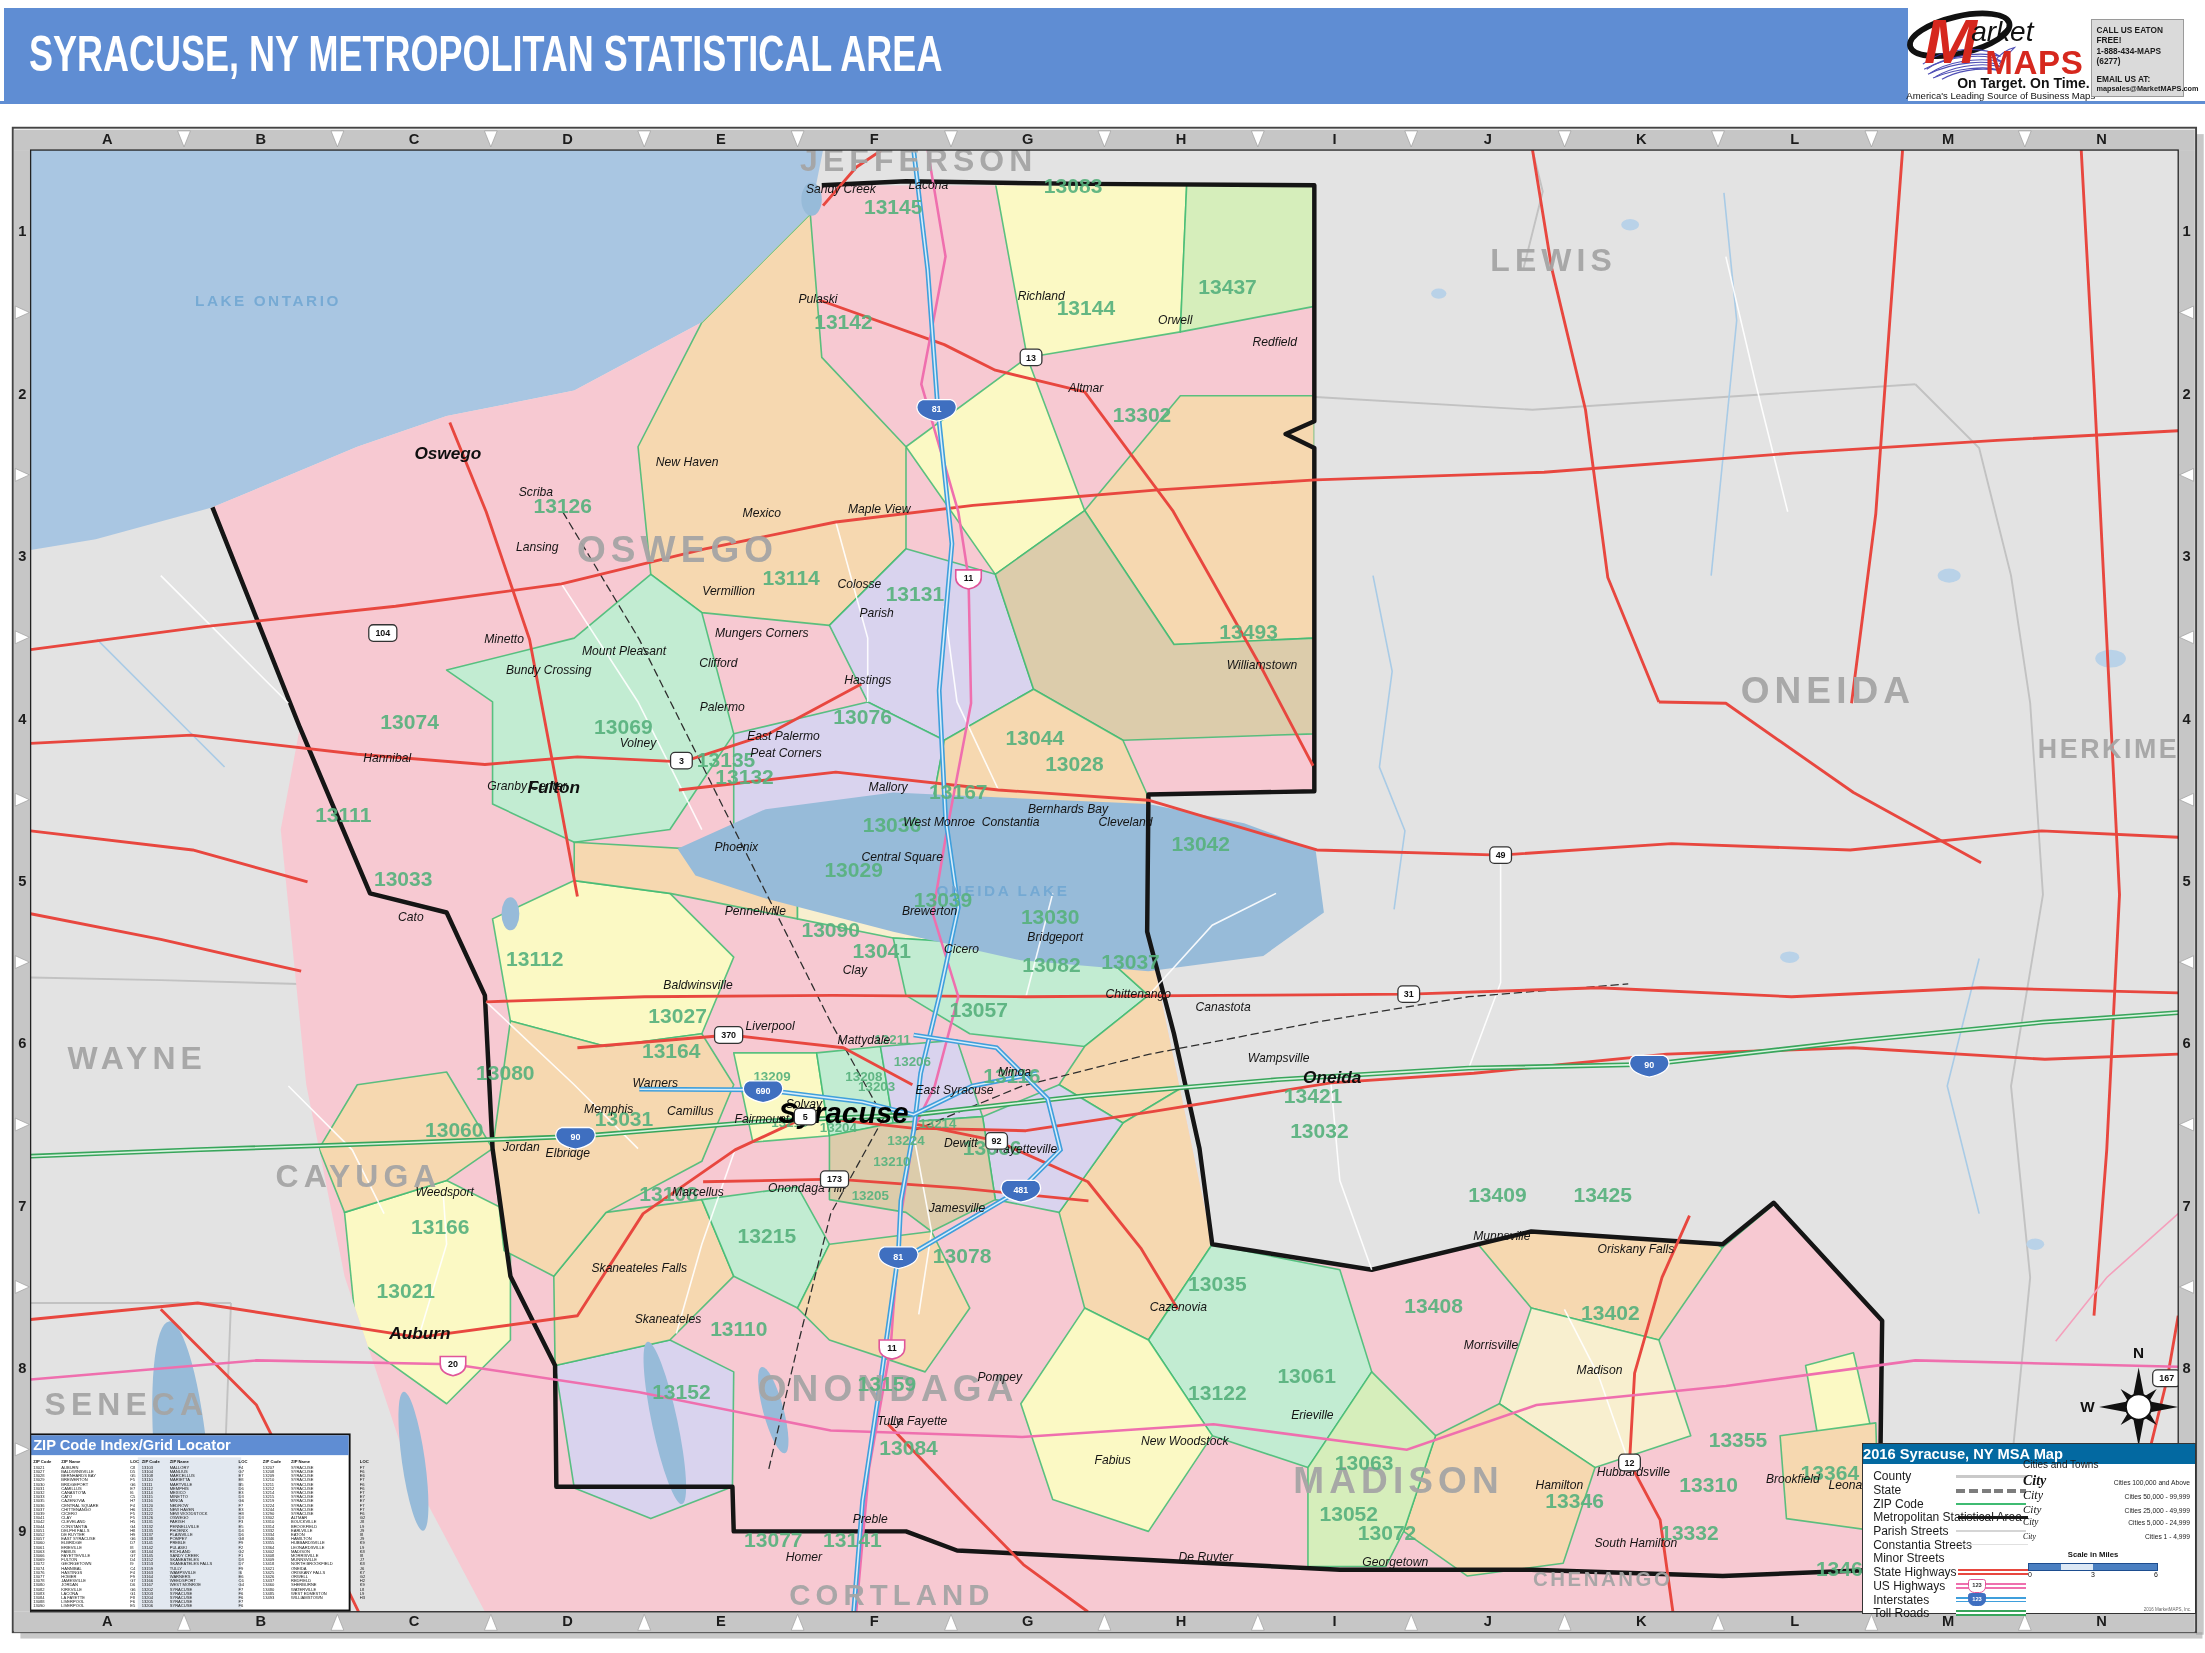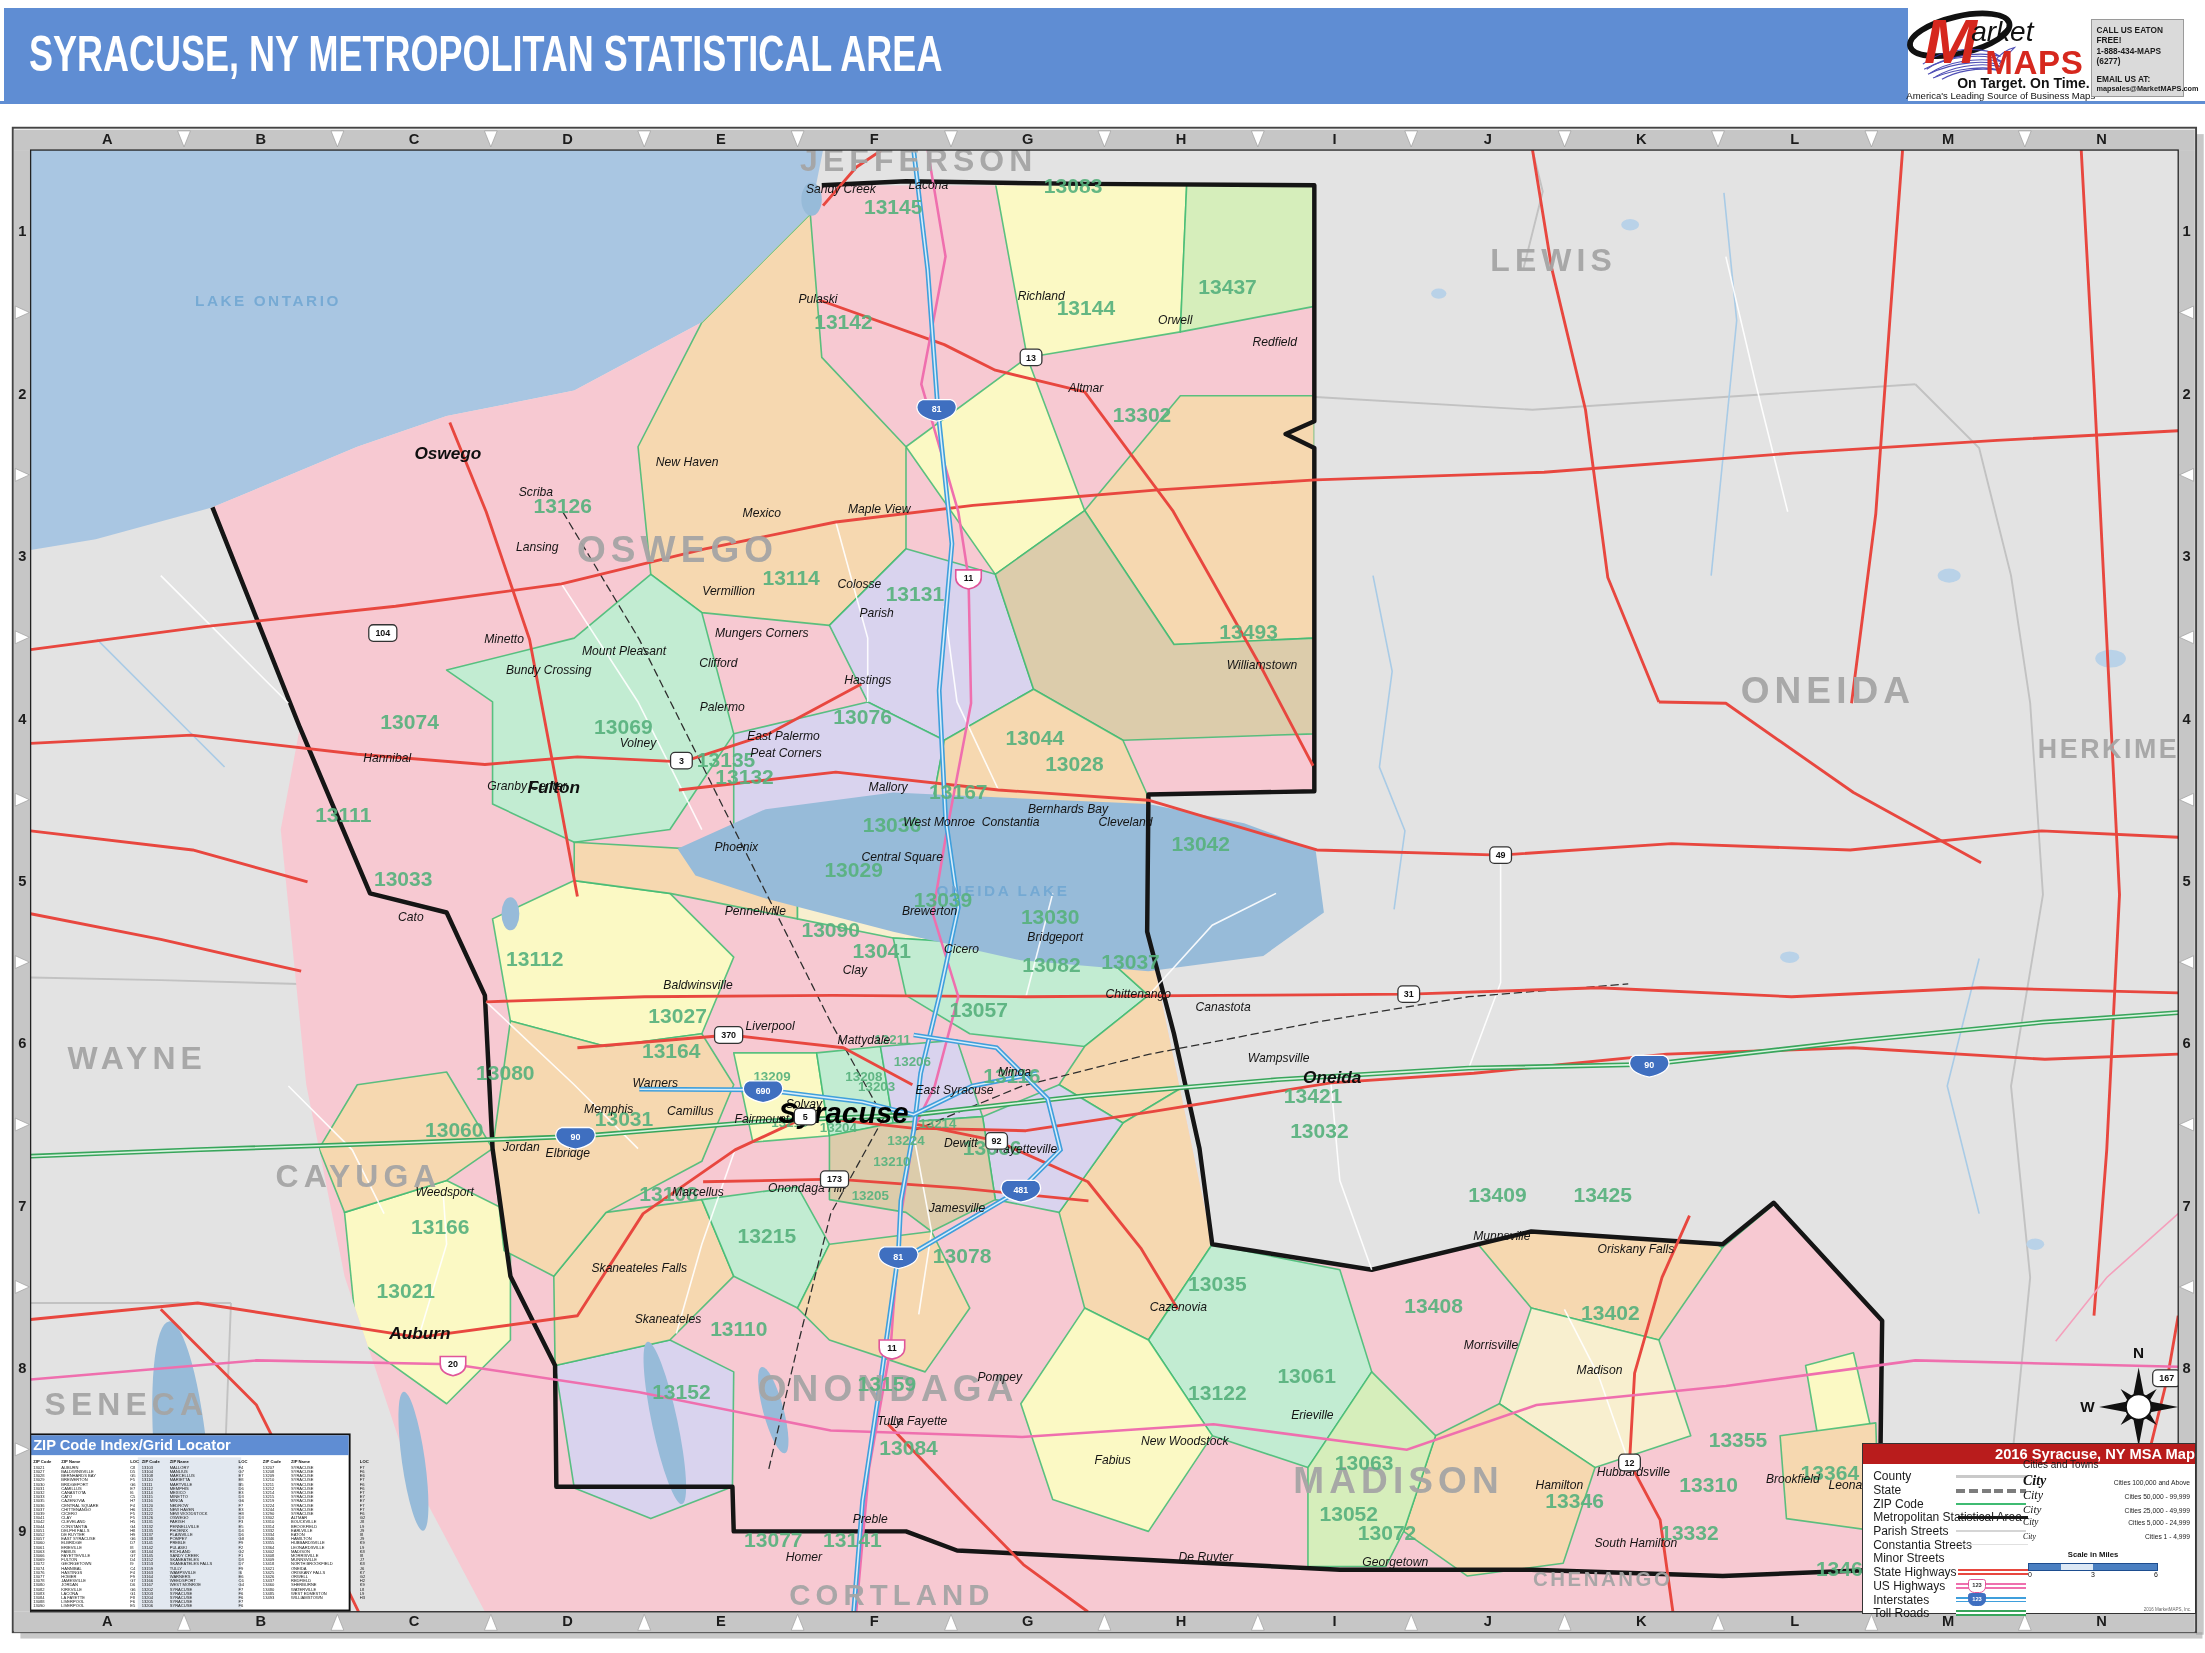--- a/index.html
+++ b/index.html
@@ -41,21 +41,21 @@
   .pink{stroke:#ef6fae;stroke-width:4;fill:none;}
   .pinkthin{stroke:#f4a0bc;stroke-width:2.5;fill:none;}
   .iblue{stroke:#3f9fdc;stroke-width:7.5;fill:none;}
   .iblue2{stroke:#d9edf9;stroke-width:2.5;fill:none;}
   .toll{stroke:#38a55b;stroke-width:7.5;fill:none;}
   .toll2{stroke:#d9f2e0;stroke-width:2.5;fill:none;}
   .rail{stroke:#2e2e2e;stroke-width:2;fill:none;stroke-dasharray:13 6;}
   .msab{stroke:#151515;stroke-width:7;fill:none;stroke-linejoin:round;}
   
   #legend{position:absolute;left:1862px;top:1443px;width:334px;height:171px;background:#fff;border:1.3px solid #333;box-sizing:border-box;}
-  #legend .hd{background:#b91c1c;color:#fff;font-weight:bold;font-size:14.7px;text-align:right;height:20.4px;line-height:20.4px;}
+  #legend .hd{background:#0369a1;color:#fff;font-weight:bold;font-size:14.7px;text-align:left;height:20.4px;line-height:20.4px;}
   #lrows{position:absolute;left:10.2px;top:25.5px;width:153px;}
   .lrow{display:flex;align-items:center;height:13.7px;}
   .llabel{width:82px;font-size:12px;color:#1a1a1a;white-space:nowrap;}
   .lsample{width:70px;height:5.7px;position:relative;margin-left:2.6px;flex:none;}
   .ls-county{background:linear-gradient(#0000 1.3px,#c9c9c9 1.3px,#c9c9c9 3.8px,#0000 3.8px);}
   .ls-state{background:repeating-linear-gradient(90deg,#7d7d7d 0 9px,#0000 9px 12.8px);height:3.8px;margin-top:1.3px;}
   .ls-zip{background:linear-gradient(#0000 1.9px,#3fbb72 1.9px,#3fbb72 3.8px,#0000 3.8px);}
   .ls-msa{background:linear-gradient(#0000 1.3px,#1a1a1a 1.3px,#1a1a1a 4.5px,#0000 4.5px);}
   .ls-primary{background:linear-gradient(#0000 1.9px,#d5d5d5 1.9px,#d5d5d5 3.8px,#0000 3.8px);}
   .ls-secondary{background:linear-gradient(#0000 1.9px,#e0e0e0 1.9px,#e0e0e0 3.2px,#0000 3.2px);}

